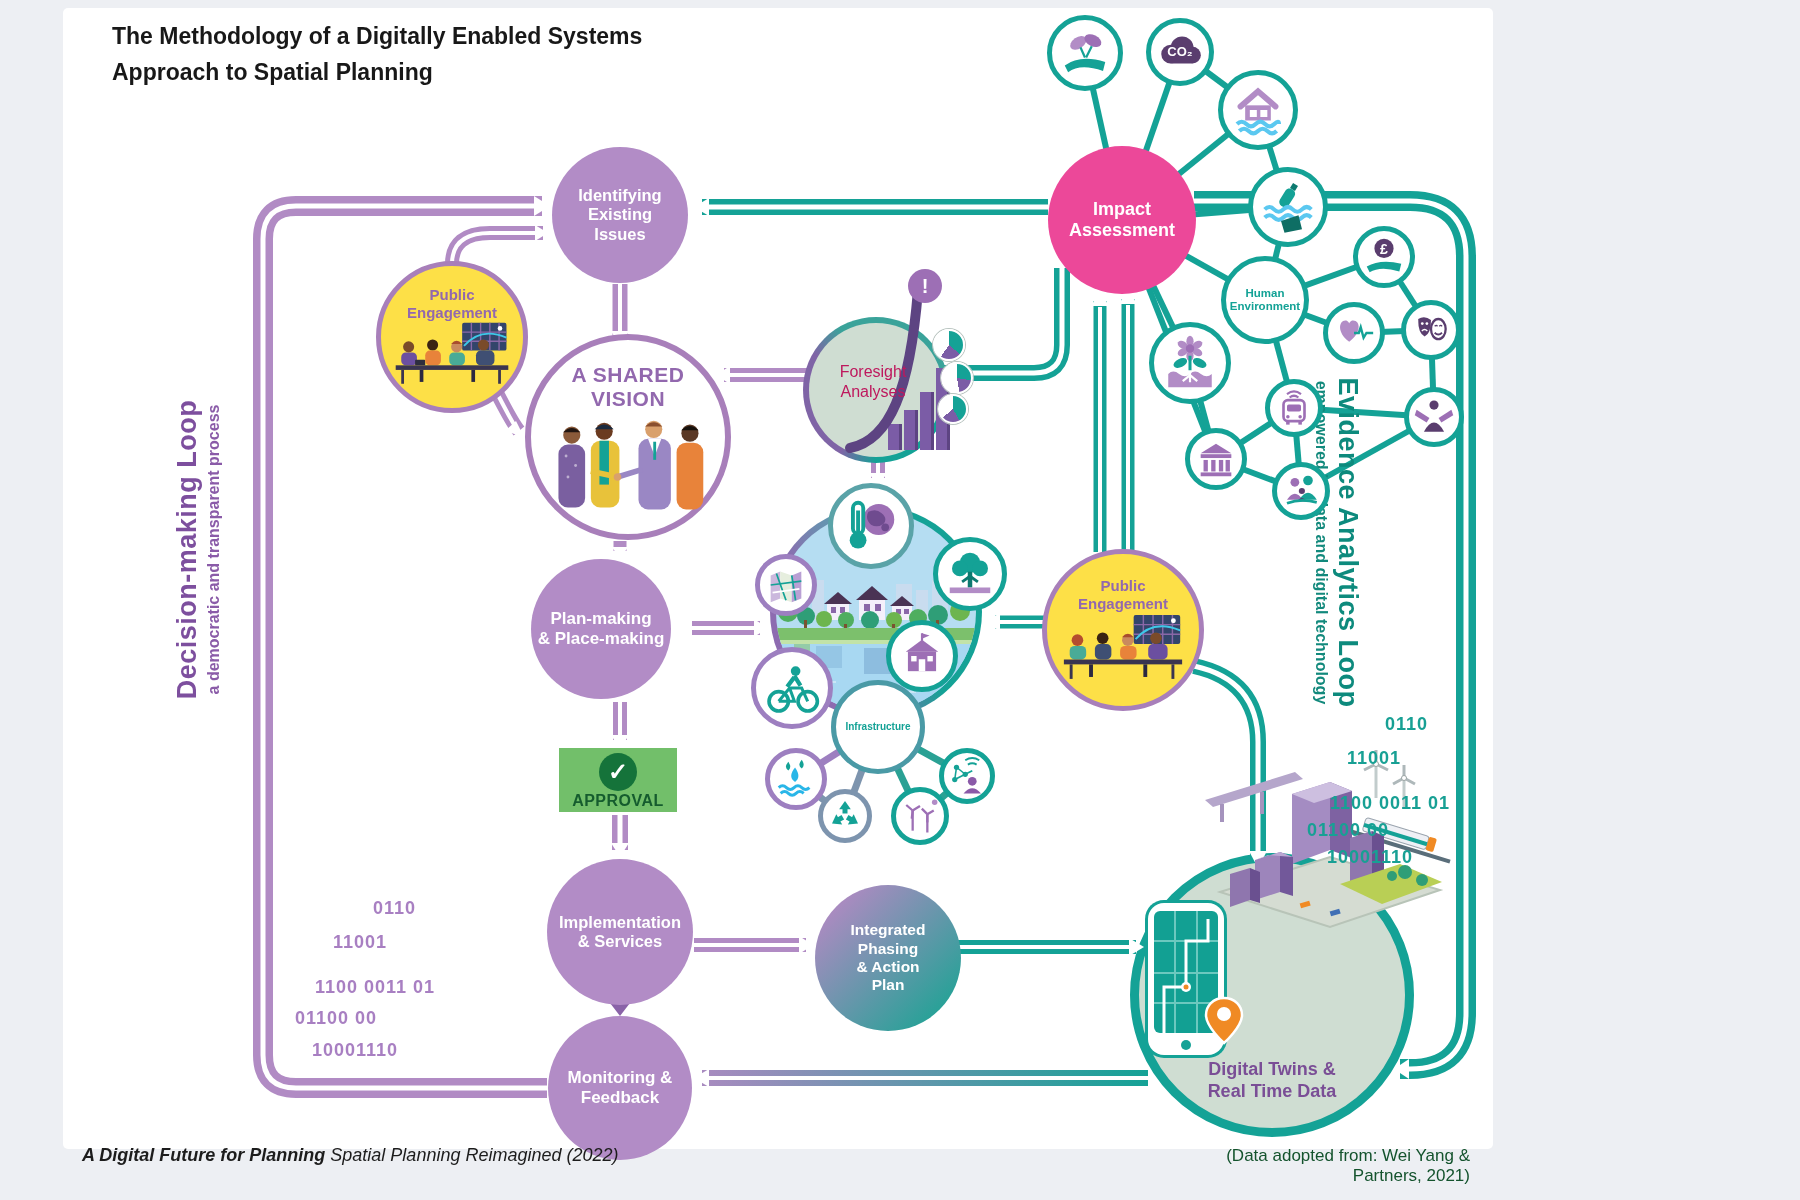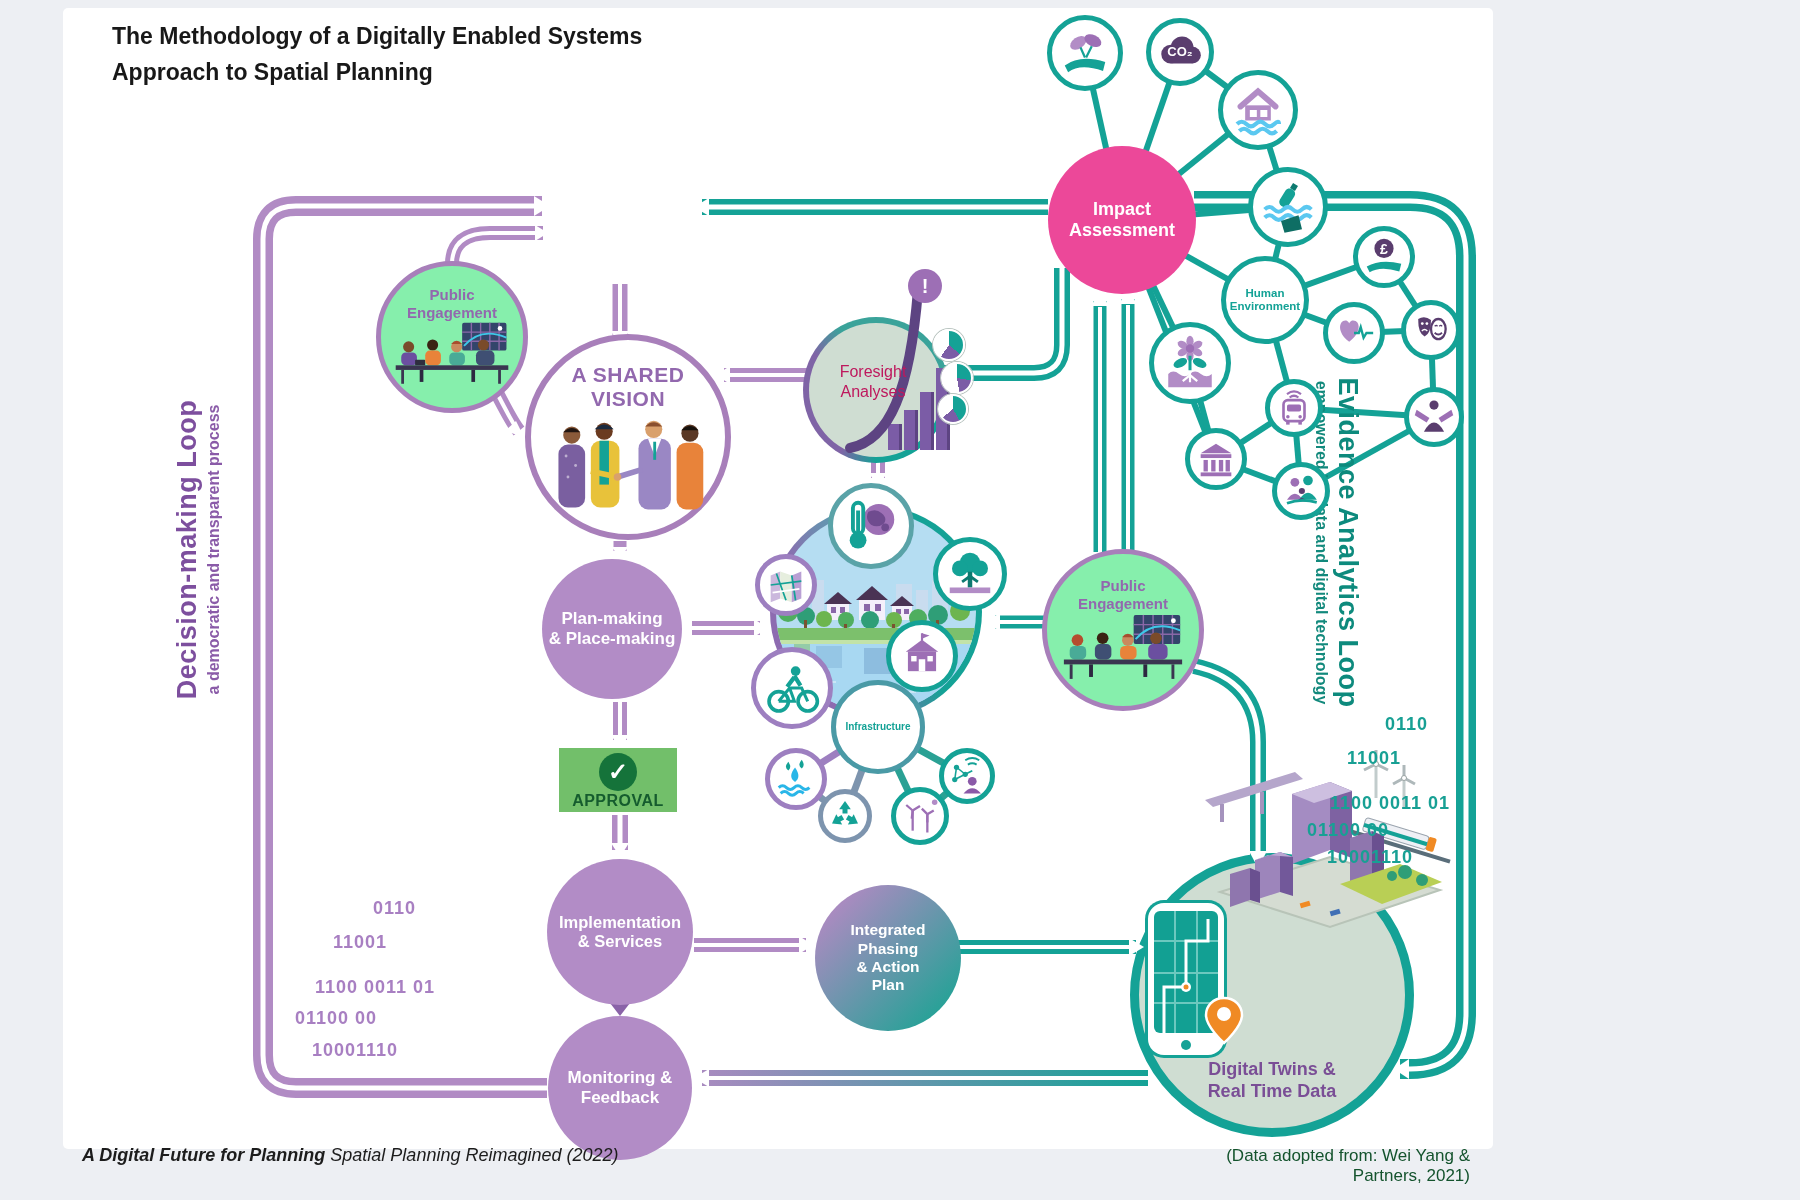--- a/index.html
+++ b/index.html
@@ -8,21 +8,21 @@
   .layer{position:absolute;left:0;top:0;z-index:2;}
   .ttl{position:absolute;left:112px;top:18px;font-size:23px;font-weight:700;color:#181818;line-height:36px;z-index:3;}
   .vlabel{position:absolute;text-align:center;z-index:3;}
   .vlabel .big{font-size:27px;font-weight:700;letter-spacing:.5px;}
   .vlabel .small{font-size:16px;font-weight:700;margin-top:2px;}
   .vl-purple .big{color:#7d4f9e;} .vl-purple .small{color:#8a5ba8;}
   .vl-teal .big{color:#0d8a7d;} .vl-teal .small{color:#12897c;}
   .node{position:absolute;border-radius:50%;display:flex;flex-direction:column;align-items:center;justify-content:center;text-align:center;z-index:3;box-sizing:border-box;line-height:1.18;}
   .fillp{background:#b28cc6;color:#fff;font-weight:700;font-size:17px;}
   .fillt{background:#ec4899;color:#fff;font-weight:700;font-size:18px;}
-  .outp{background:#86efac;border:5px solid #a87fba;color:#9268ae;font-weight:700;font-size:15px;}
+  .outp{background:#fde047;border:5px solid #a87fba;color:#9268ae;font-weight:700;font-size:15px;}
   .outt{background:#fff;border:5px solid #14a296;color:#14a296;font-weight:700;}
   .icirc{position:absolute;border-radius:50%;background:#fff;border:5px solid #14a296;display:flex;align-items:center;justify-content:center;z-index:3;box-sizing:border-box;}
   .icirc.p{border-color:#9d7fc0;} .icirc.s{border-color:#7d94ae;}
   .ring{position:absolute;border-radius:50%;padding:6px;box-sizing:border-box;z-index:3;}
   .ring>.inner{width:100%;height:100%;border-radius:50%;overflow:hidden;position:relative;}
   .bintext{position:absolute;font-weight:700;font-size:18px;letter-spacing:1px;z-index:3;}
   .binp{color:#a87fc2;} .bint{color:#17a094;}
   .approval{position:absolute;left:559px;top:748px;width:118px;height:64px;background:#72bf6a;z-index:3;display:flex;flex-direction:column;align-items:center;padding-top:5px;box-sizing:border-box;}
   .approval .chk{width:38px;height:38px;border-radius:50%;background:#15733a;color:#fff;font-size:24px;font-weight:700;display:flex;align-items:center;justify-content:center;}
   .approval .lbl{font-size:16px;font-weight:700;color:#155c2e;margin-top:1px;letter-spacing:.5px;}
@@ -189,20 +189,25 @@
 
   <div class="vlabel vl-purple" style="left:-103px;top:524px;width:600px;transform:rotate(-90deg);">
     <div class="big">Decision-making Loop</div>
     <div class="small">a democratic and transparent process</div>
   </div>
   <div class="vlabel vl-teal" style="left:1037px;top:517px;width:600px;transform:rotate(90deg);">
     <div class="big">Evidence Analytics Loop</div>
     <div class="small">empowered by data and digital technology</div>
   </div>
 
+  <div class="node fillp" style="left:552px;top:147px;width:136px;height:136px;font-size:16.5px;">
+    <div>Identifying</div>
+    <div>Existing</div>
+    <div>Issues</div>
+  </div>
 
   <div class="node outp" style="left:376px;top:261px;width:152px;height:152px;">
     <div>Public</div>
     <div>Engagement</div>
     <svg viewBox="0 0 130 72" width="120">
       <rect x="76" y="2" width="48" height="30" rx="2" fill="#33456b"></rect>
       <g stroke="#8a68a8" stroke-width="1.5">
           <line x1="86" y1="2" x2="86" y2="32"></line>
           <line x1="96" y1="2" x2="96" y2="32"></line>
           <line x1="106" y1="2" x2="106" y2="32"></line>
@@ -251,21 +256,21 @@
         <line x1="113" y1="27" x2="113" y2="46" stroke="#14a296" stroke-width="3"></line>
       <rect x="136" y="28" width="28" height="70" rx="10" fill="#e8833a"></rect>
         <circle cx="150" cy="18" r="9" fill="#5a3825"></circle>
         <path d="M141 15 Q150 6 159 15" fill="#16100c"></path>
       <path d="M46 58 L74 64" stroke="#e8c23a" stroke-width="6"></path>
         <path d="M100 56 L74 64" stroke="#9a87c4" stroke-width="6"></path>
         <circle cx="74" cy="64" r="4" fill="#d9a06c"></circle>
     </svg>
   </div>
 
-  <div class="node fillp" style="left:542px;top:559px;width:140px;height:140px;">
+  <div class="node fillp" style="left:531px;top:559px;width:140px;height:140px;">
     <div>Plan-making</div>
     <div>&amp; Place-making</div>
   </div>
 
   <div class="approval">
     <div class="chk">✓</div>
     <div class="lbl">APPROVAL</div>
   </div>
 
   <div class="node fillp" style="left:547px;top:859px;width:146px;height:146px;font-size:16.5px;">

